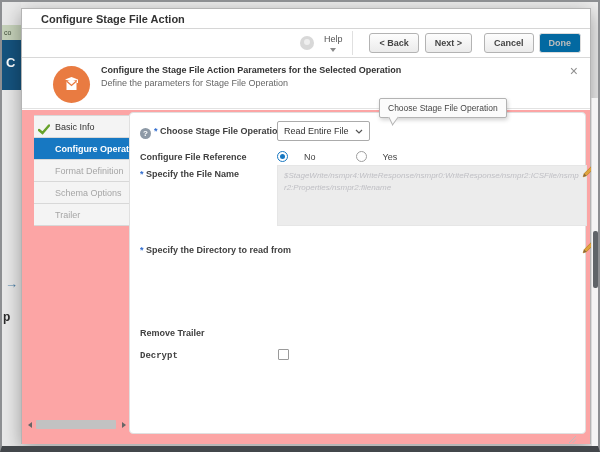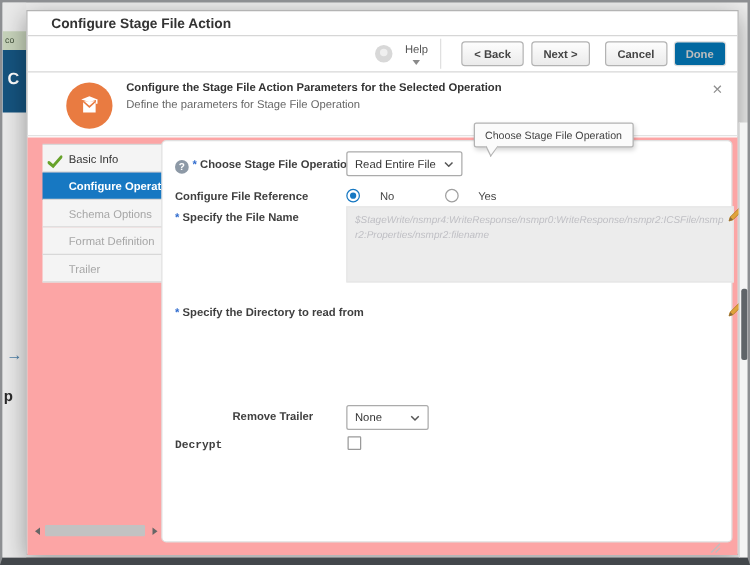--- a/index.html
+++ b/index.html
@@ -149,24 +149,24 @@
             <svg width="12" height="11" viewBox="0 0 12 11">
               <path d="M1 6 L4.5 9 L11 1.5" fill="none" stroke="#67a22a" stroke-width="2.4" stroke-linecap="round"></path>
             </svg>
           </span>
           <span>Basic Info</span>
         </div>
         <div class="nav-item active">
           <span>Configure Operation</span>
         </div>
         <div class="nav-item upcoming">
+          <span>Format Definition</span>
+        </div>
+        <div class="nav-item upcoming">
           <span>Schema Options</span>
-        </div>
-        <div class="nav-item upcoming">
-          <span>Format Definition</span>
         </div>
         <div class="nav-item upcoming">
           <span>Trailer</span>
         </div>
       </div>
 
       <div class="panel">
 
         <div class="lbl" style="top:13px;">
           <span class="qicon">?</span><span class="req">*</span>
@@ -204,27 +204,21 @@
           <span class="req">*</span>
           <span>Specify the Directory to read from</span>
         </div>
         <div class="pencil" style="top:128px;">
           <svg width="14" height="14" viewBox="0 0 14 14">
             <path d="M2.2 11.8 L3.2 8.6 L10.2 1.6 L12.4 3.8 L5.4 10.8 Z" fill="#e0a33c" stroke="#b57d20" stroke-width="0.7"></path>
             <path d="M2.2 11.8 L3.2 8.6 L5.4 10.8 Z" fill="#8a6a3a"></path>
           </svg>
         </div>
 
-        <div class="lbl" style="top:215px;margin-left:46px;">Remove Trailer</div>
-        <div class="select" style="left:147px; top:211px; width:66px;">
-          <span>None</span>
-          <svg width="8" height="5" viewBox="0 0 8 5">
-            <polyline points="1,1 4,4 7,1" fill="none" stroke="#555" stroke-width="1.2"></polyline>
-          </svg>
-        </div>
+        <div class="lbl" style="top:215px;">Remove Trailer</div>
 
         <div class="lbl" style="top:238px;font-family:Liberation Mono, monospace;">Decrypt</div>
         <div class="checkbox" style="top:236px;"></div>
       </div>
 
       <div class="hscroll">
         <span class="hs-arrow hs-left"></span>
         <span class="hs-thumb"></span>
         <span class="hs-arrow hs-right"></span>
       </div>

